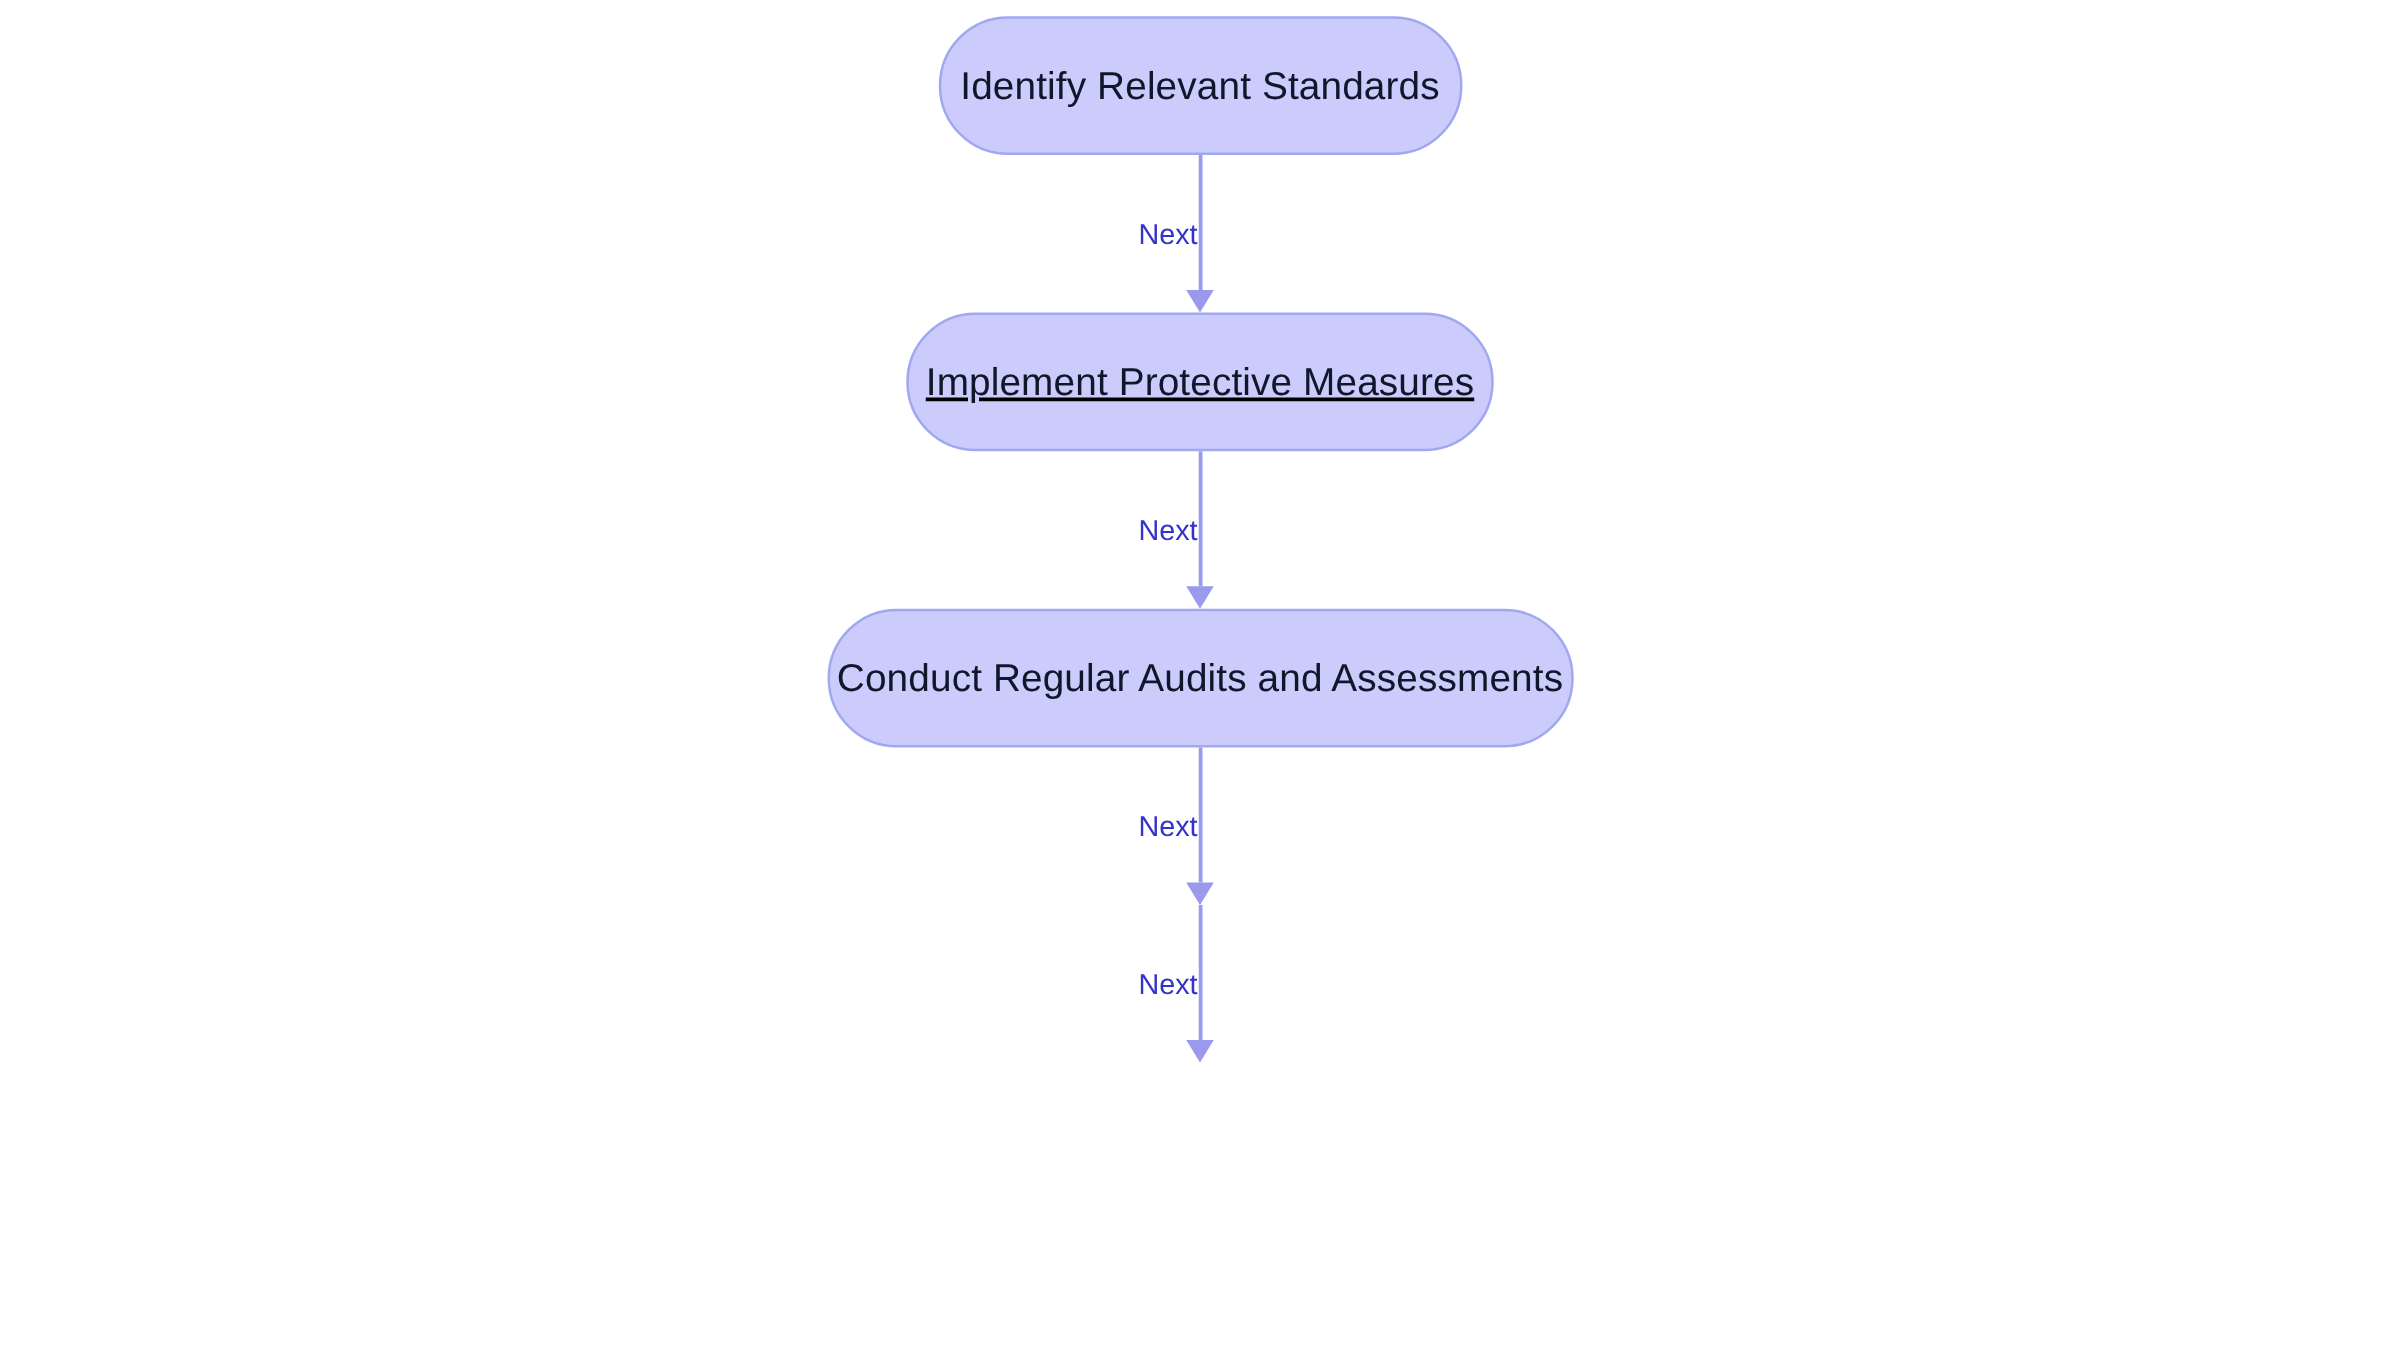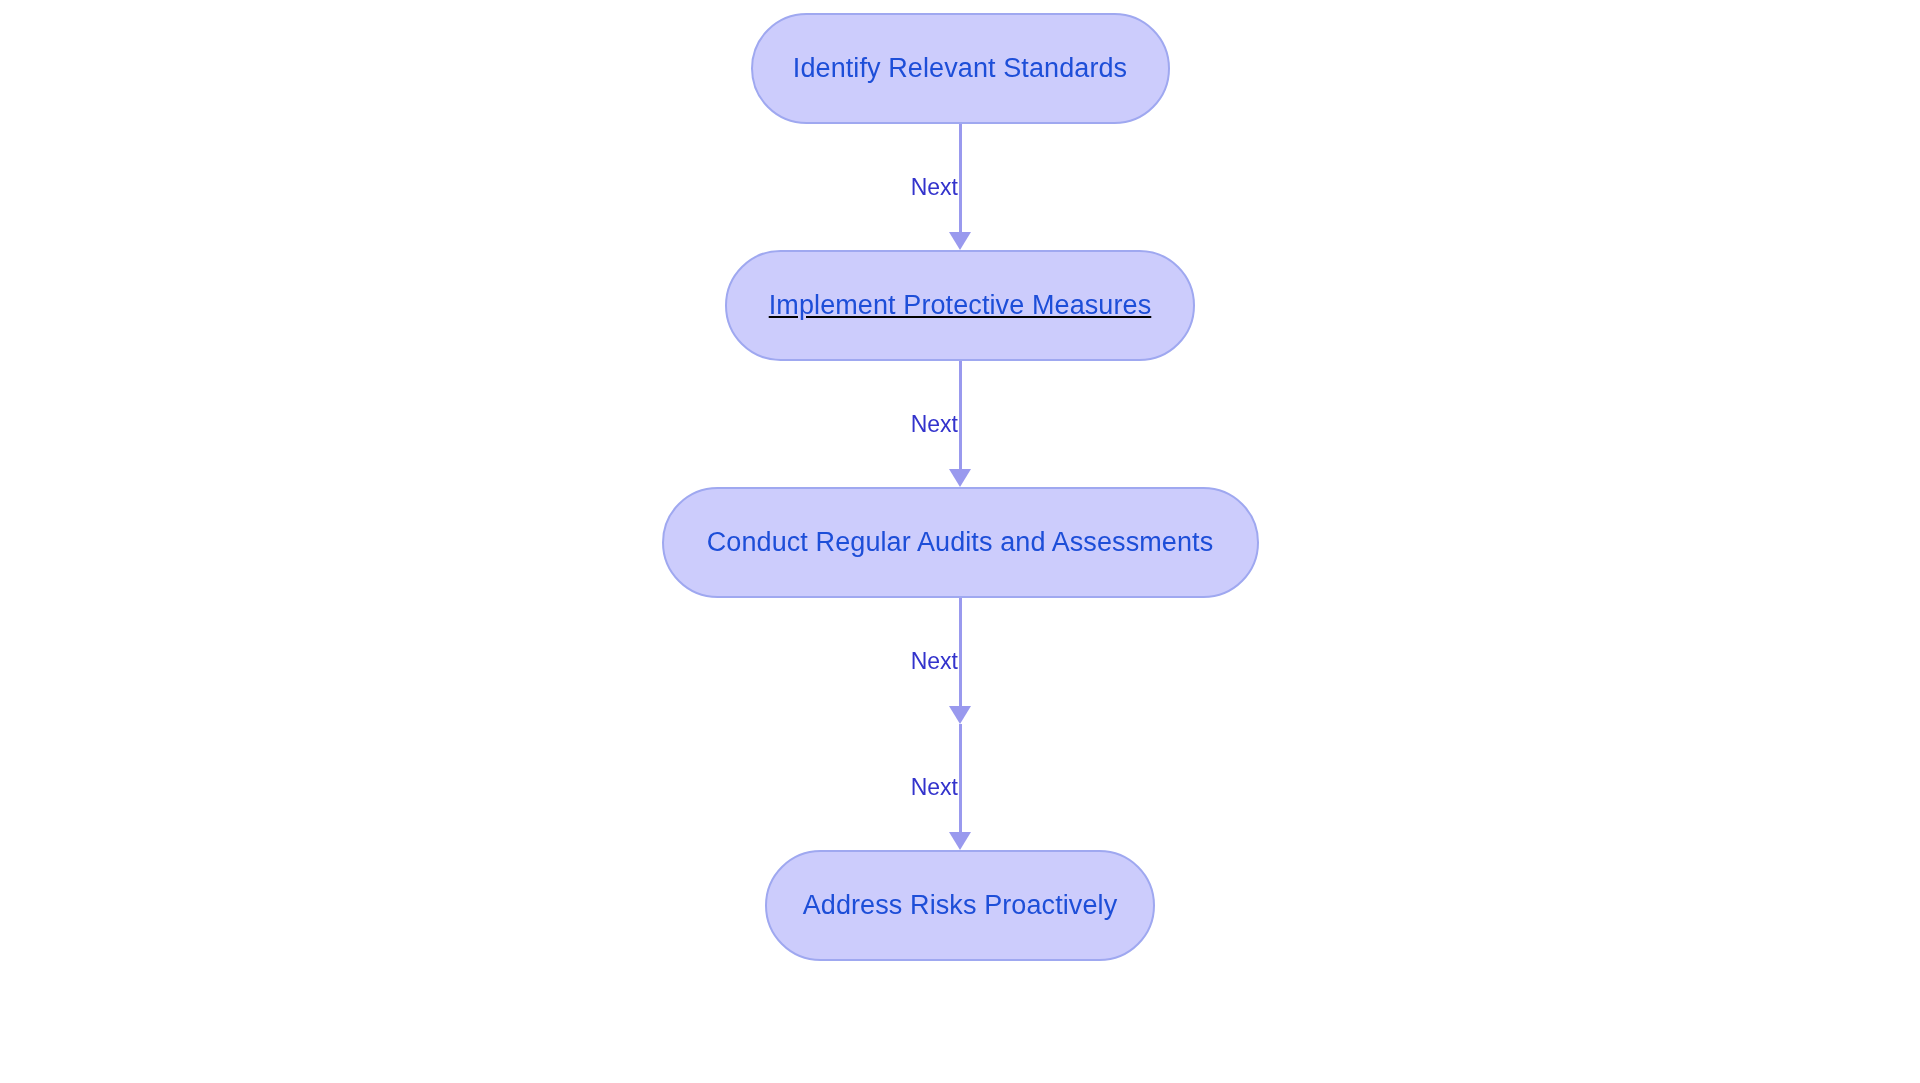--- a/index.html
+++ b/index.html
@@ -38,22 +38,22 @@
     height: 111px;
     border: 2px solid #9FA8F0;
     background: #CCCCFC;
     border-radius: 56px;
     display: flex;
     align-items: center;
     justify-content: center;
     flex: none;
   }
   .node-label {
-    color: #1d4ed8;
-    font-size: 27px;
+    color: #0f172a;
+    font-size: 31px;
     font-weight: 400;
     letter-spacing: 0.1px;
     white-space: nowrap;
     line-height: 1;
   }
 
   .node-w0 { width: 419px; }
   .node-w1 { width: 470px; text-decoration: underline; }
   .node-w2 { width: 597px; }
   .node-w3 { width: 615px; }
@@ -137,18 +137,15 @@
       <div class="connector-label">Next</div>
     </div>
 
 
     <div class="connector">
       <div class="connector-line"></div>
       <div class="connector-arrow"></div>
       <div class="connector-label">Next</div>
     </div>
 
-    <div class="node node-w4">
-      <span class="node-label">Address Risks Proactively</span>
-    </div>
 
   </div>
 </div>
 
 </body></html>

